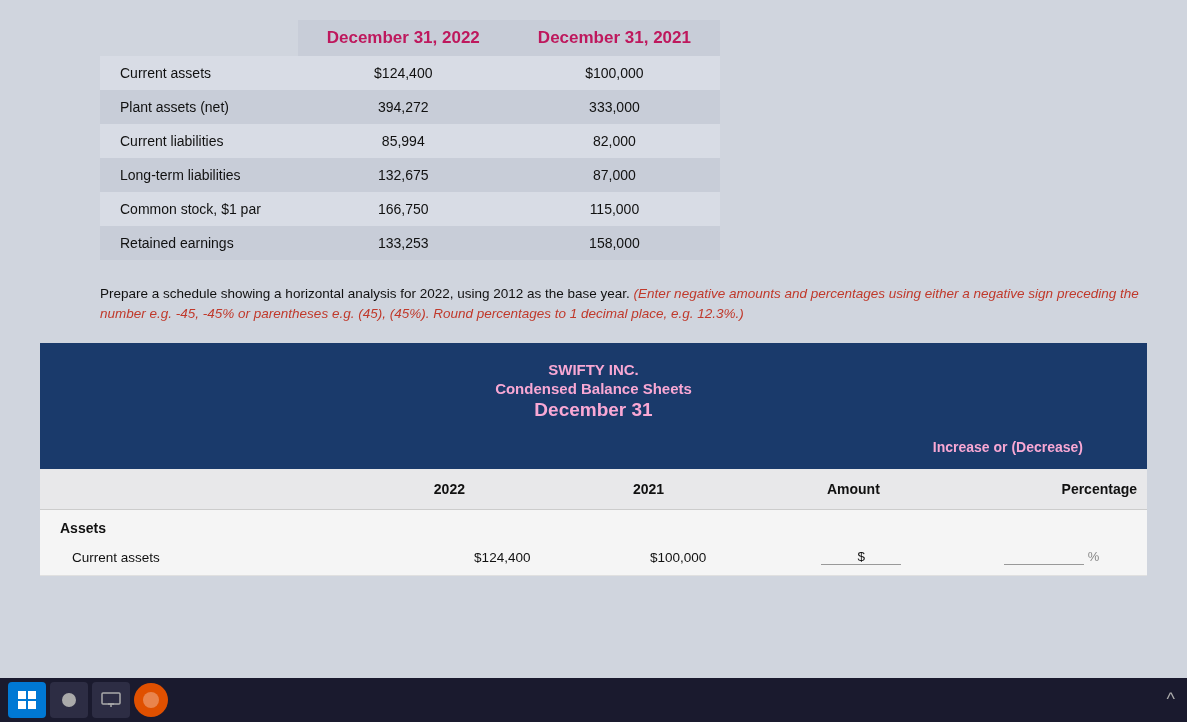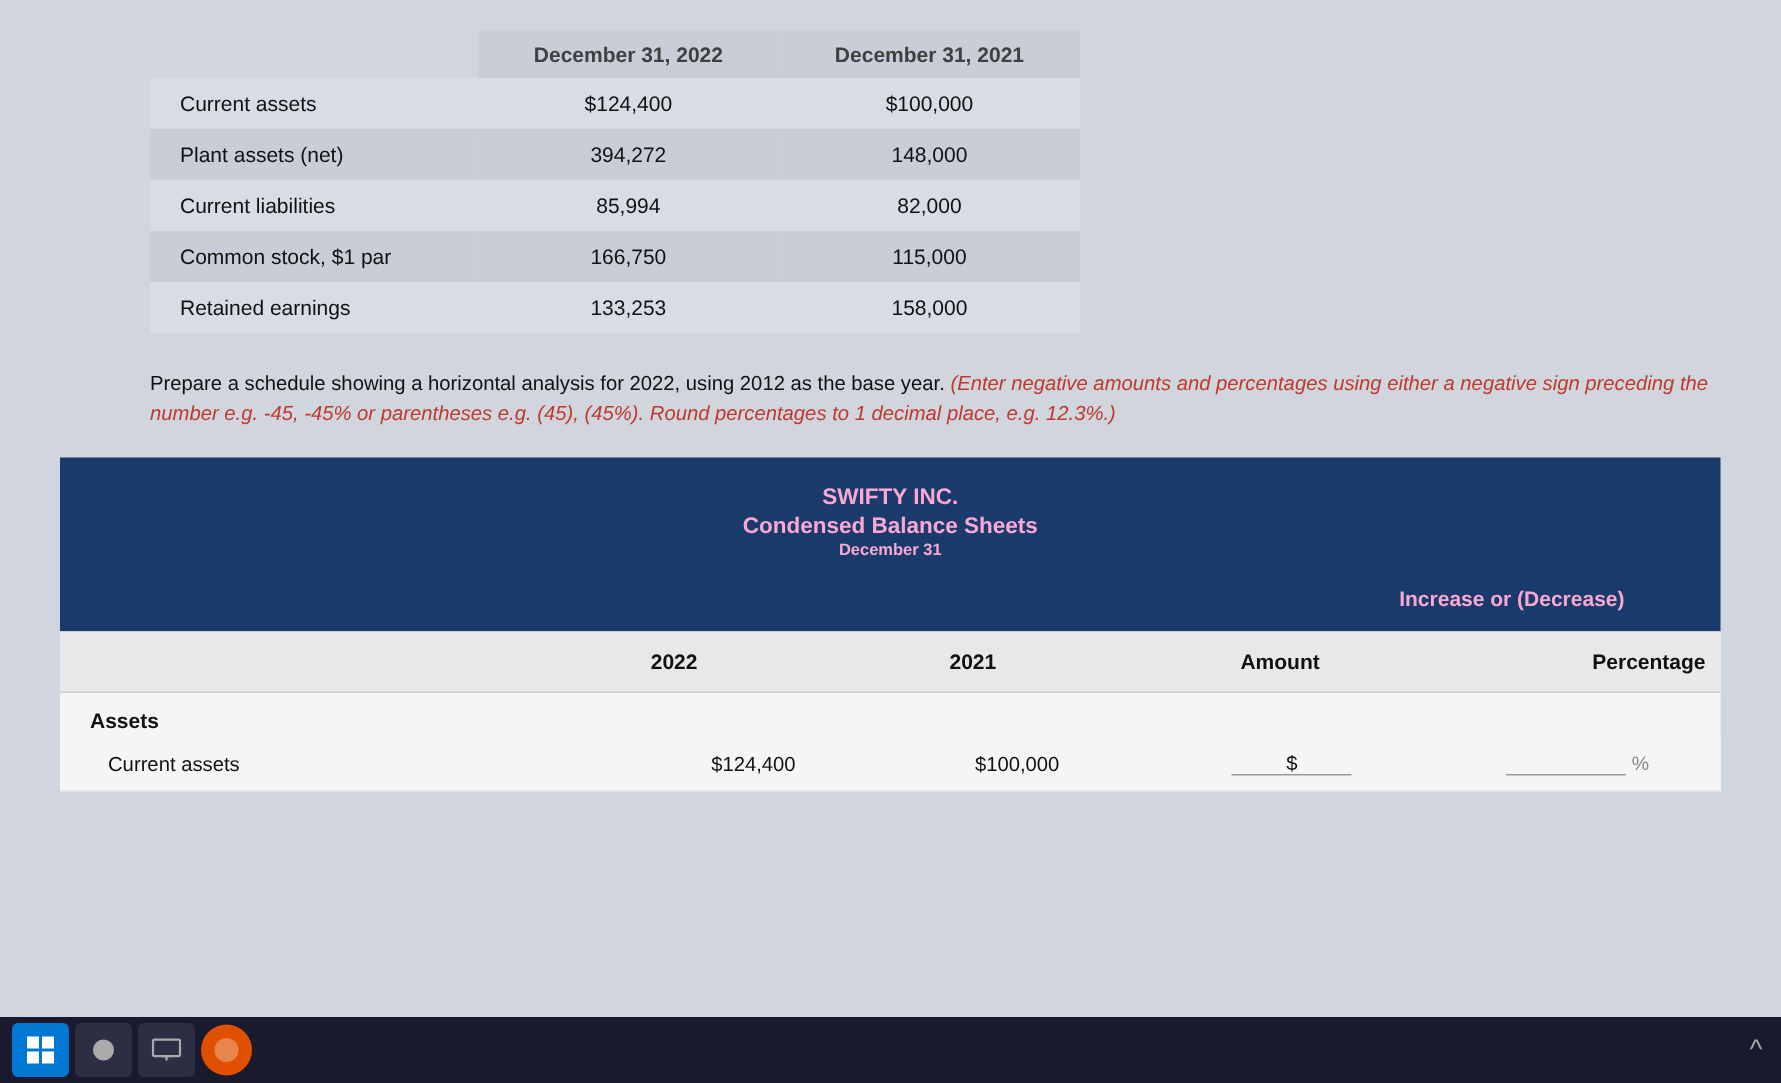--- a/index.html
+++ b/index.html
@@ -23,25 +23,25 @@
 
     
     .data-table {
       width: 620px;
       margin-left: 60px;
       margin-bottom: 24px;
       border-collapse: collapse;
     }
     .data-table th {
       font-weight: 600;
-      font-size: 14px;
+      font-size: 17px;
       padding: 8px 20px;
       text-align: center;
       background: #c8cdd8;
-      color: #404040;
+      color: #be185d;
     }
     .data-table th:first-child {
       background: transparent;
     }
     .data-table td {
       padding: 9px 20px;
       font-size: 14px;
       color: #111;
     }
     .data-table td:first-child {
@@ -86,21 +86,21 @@
       font-size: 15px;
       margin-bottom: 2px;
     }
     .blue-panel .sheet-title {
       font-weight: 700;
       font-size: 15px;
       margin-bottom: 2px;
     }
     .blue-panel .date-line {
       font-weight: 700;
-      font-size: 11px;
+      font-size: 19px;
     }
     .blue-panel .increase-decrease {
       font-weight: 700;
       font-size: 14px;
       text-align: right;
       padding-right: 64px;
       margin-top: 18px;
     }
 
     
@@ -260,26 +260,31 @@
     </thead>
     <tbody id="top-table-body">
     <tr>
           <td>Current assets</td>
           <td>$124,400</td>
           <td>$100,000</td>
         </tr>
         <tr>
           <td>Plant assets (net)</td>
           <td>394,272</td>
-          <td>148,000</td>
+          <td>333,000</td>
         </tr>
         <tr>
           <td>Current liabilities</td>
           <td>85,994</td>
           <td>82,000</td>
+        </tr>
+        <tr>
+          <td>Long-term liabilities</td>
+          <td>132,675</td>
+          <td>87,000</td>
         </tr>
         <tr>
           <td>Common stock, $1 par</td>
           <td>166,750</td>
           <td>115,000</td>
         </tr>
         <tr>
           <td>Retained earnings</td>
           <td>133,253</td>
           <td>158,000</td>

